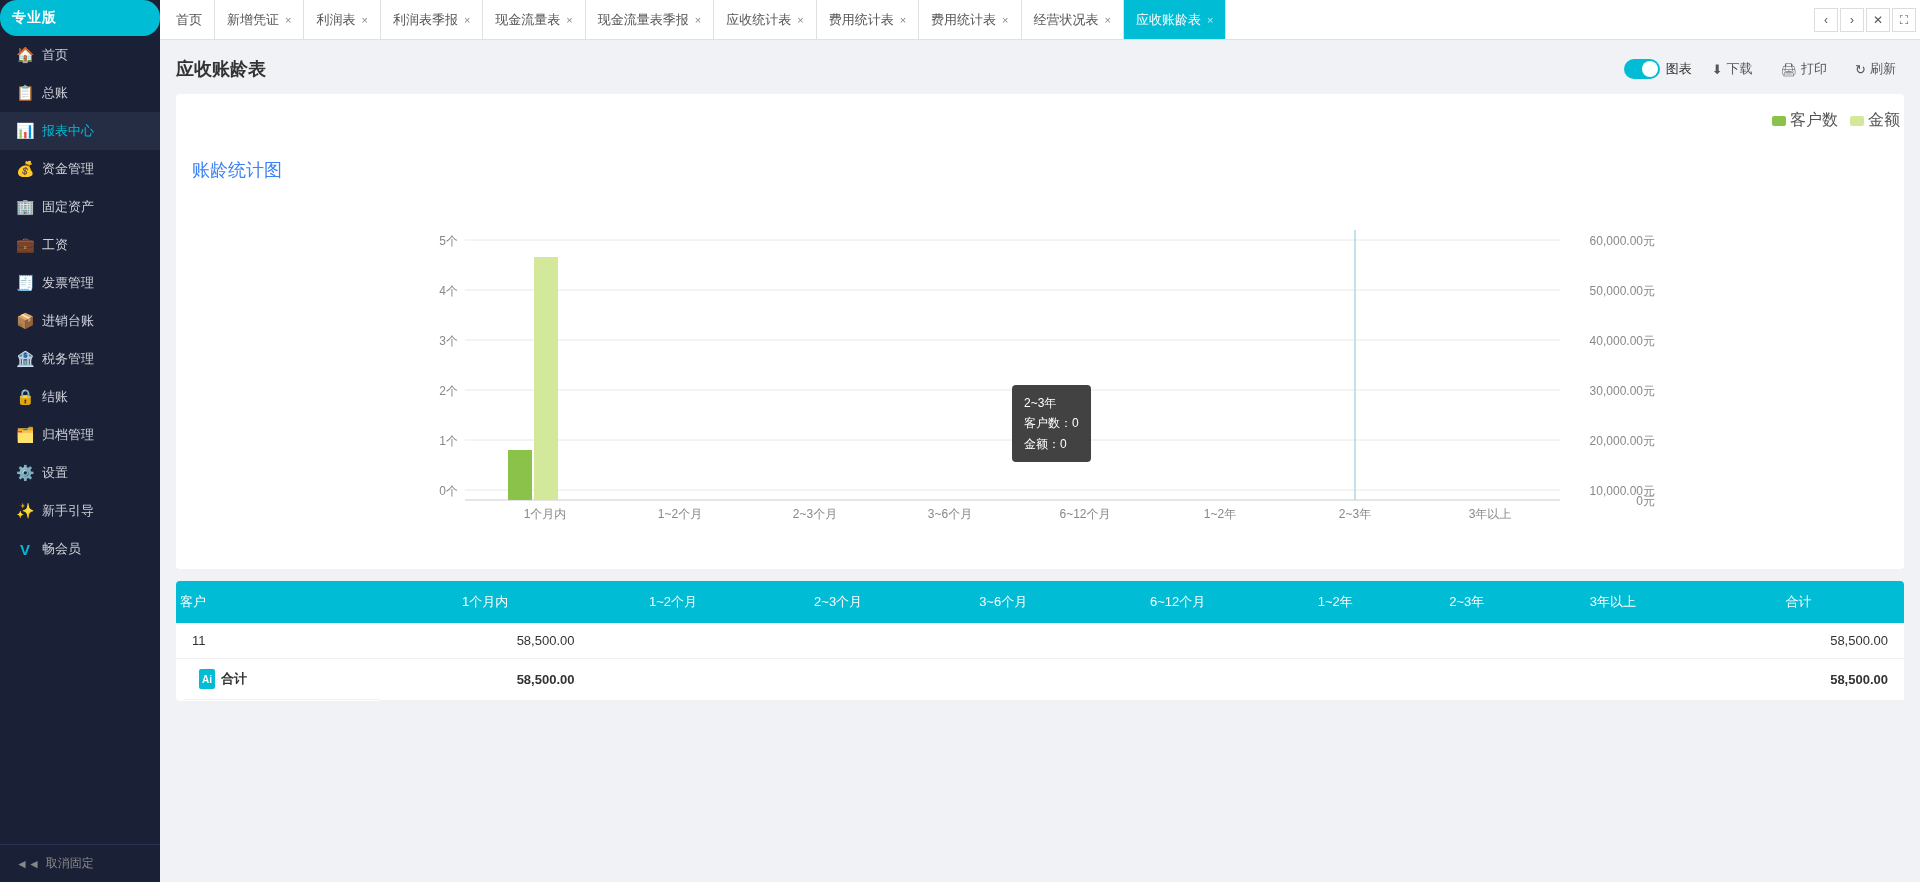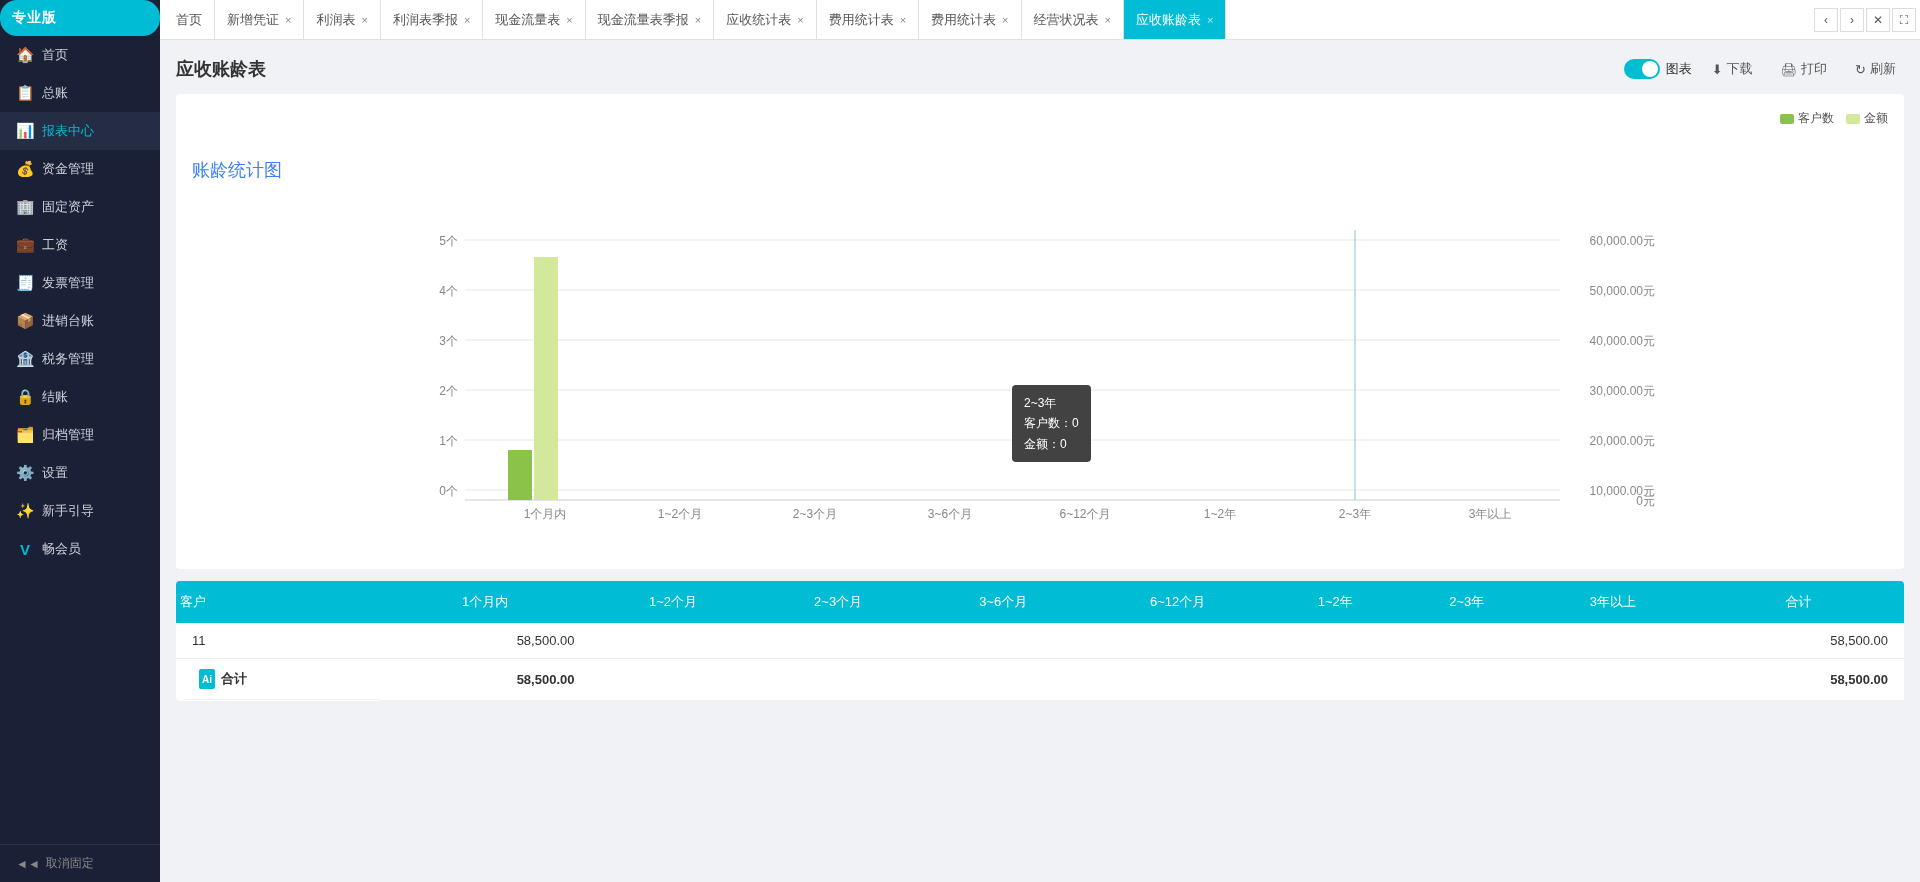--- a/index.html
+++ b/index.html
@@ -181,25 +181,25 @@
     }
     .chart-title {
       font-size: 18px;
       color: #3b82f6;
       margin-bottom: 8px;
       margin-top: 48px;
     }
     .legend {
       position: absolute;
       top: 16px;
-      right: 16px;
+      right: 4px;
       display: flex;
       align-items: center;
       gap: 12px;
-      font-size: 12px;
+      font-size: 16px;
       color: #555;
       padding-left: 41px;
     }
     .legend-item {
       display: flex;
       align-items: center;
       gap: 4px;
     }
     .legend-color {
       width: 14px;

